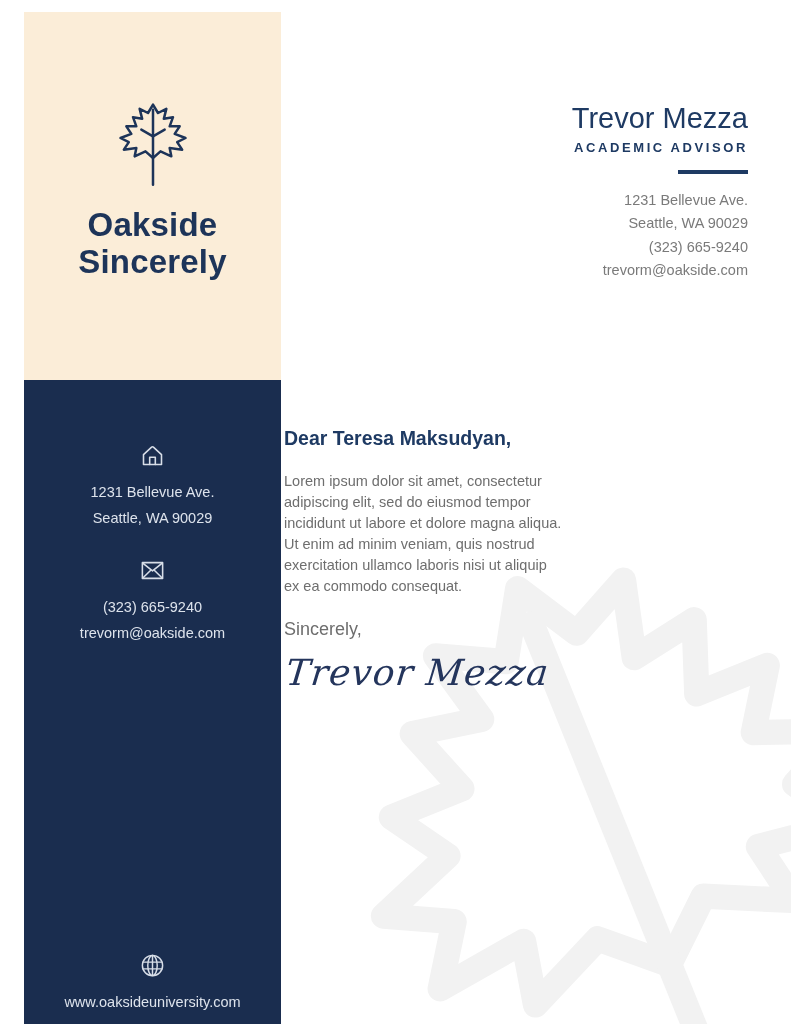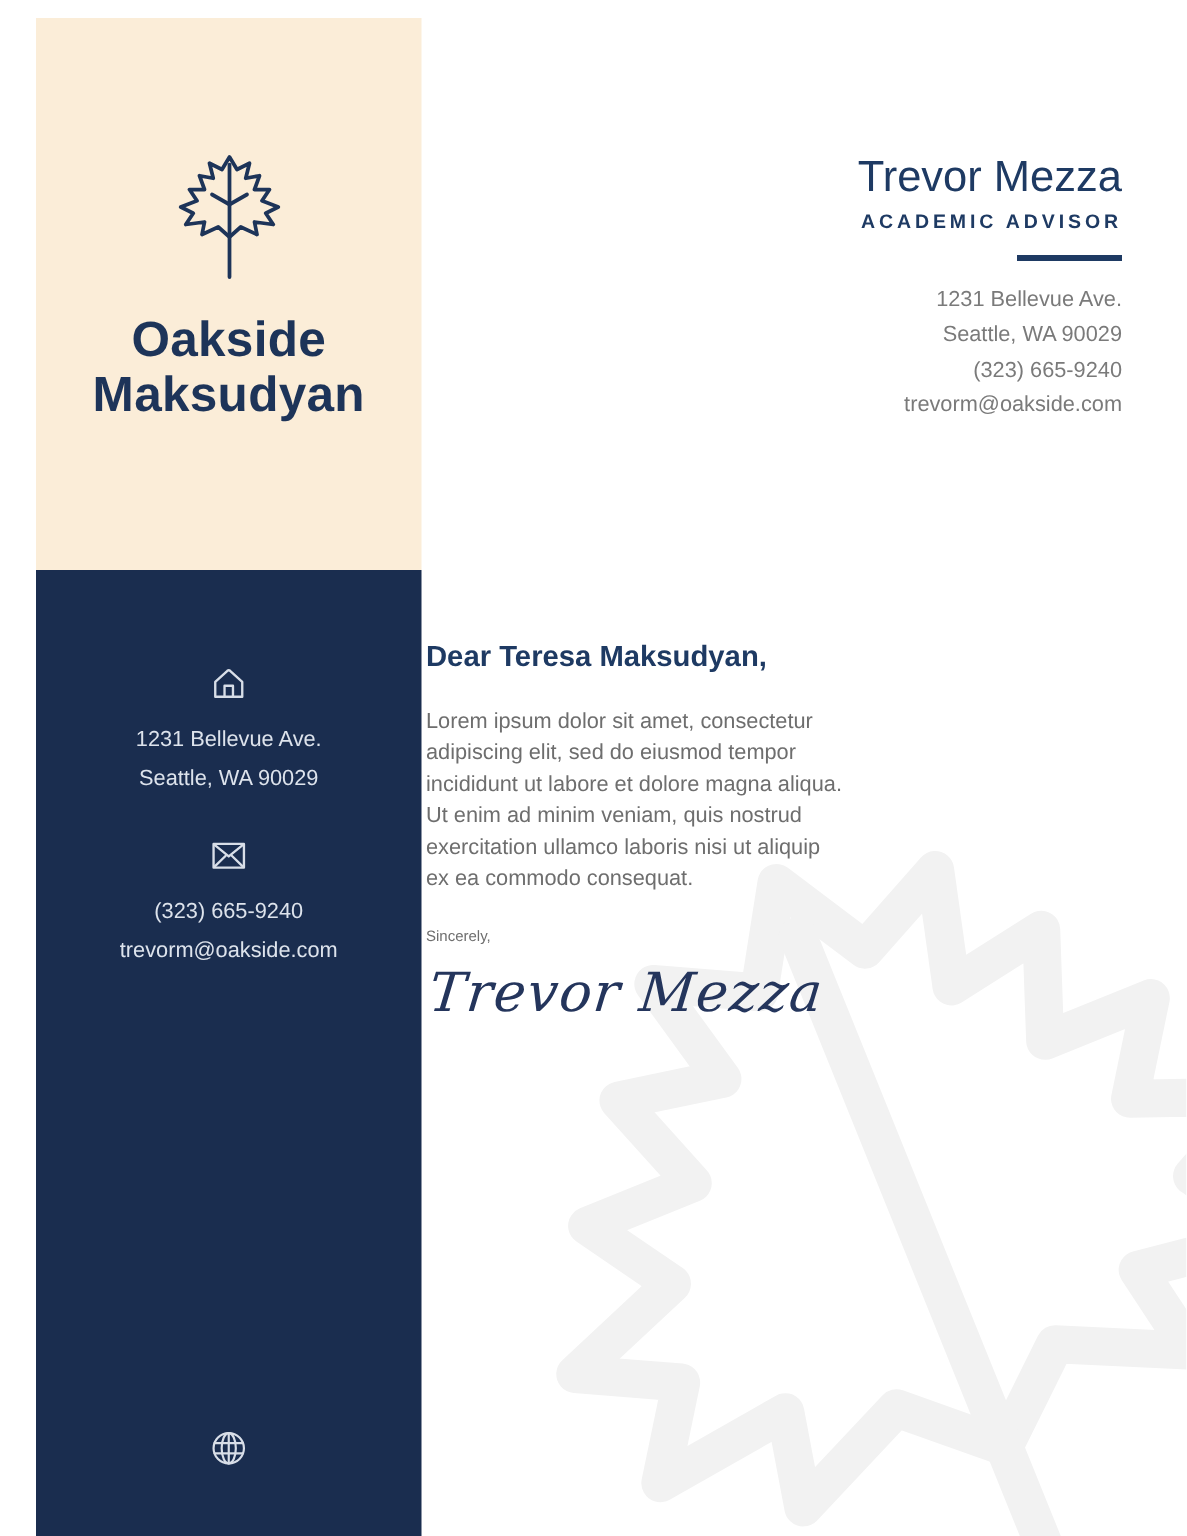--- a/index.html
+++ b/index.html
@@ -104,21 +104,21 @@
     color: #1E3A63;
   }
   .letter p.body-par {
     margin: 21px 0 0 0;
     font-size: 14.5px;
     line-height: 21px;
     color: #6E6E6E;
   }
   .closing {
     margin-top: 22px;
-    font-size: 10px;
+    font-size: 18px;
     color: #6E6E6E;
   }
   .signature {
     margin-top: 12px;
     font-family: "DejaVu Serif", serif;
     font-style: italic;
     font-size: 36px;
     color: #24355C;
     transform: skewX(-6deg);
     transform-origin: left bottom;
@@ -144,21 +144,21 @@
     <div class="brand-panel">
       <svg class="brand-logo" viewBox="0 0 100 120" preserveAspectRatio="xMidYMid meet">
         <g class="stroke" stroke="#1D3459" stroke-width="3">
           <path d="M50,8 L56,18 L66,13 L63,25 L74,23 L70,34 L82,34 L76,43 L89,48 L79,53 L85,62 L70,60 L72,70 L59,64 L50,72 L41,64 L28,70 L30,60 L15,62 L21,53 L11,48 L24,43 L18,34 L30,34 L26,23 L37,25 L34,13 L44,18 Z"></path>
           <path d="M50,14 L50,104"></path>
           <path d="M50,46 L64,38 M50,46 L36,38"></path>
         </g>
       </svg>
       <div class="brand-name">
         <div>Oakside</div>
-        <div>Maksudyan</div>
+        <div>Sincerely</div>
       </div>
     </div>
 
     <div class="contact-panel">
 
       <div class="contact-group group-address">
         <svg class="contact-icon" viewBox="0 0 24 24">
           <g class="stroke" stroke="#D8DEE8" stroke-width="1.4">
             <path d="M4,11.2 L11.2,4.6 Q12,3.9 12.8,4.6 L20,11.2 L20,20 L4,20 Z"></path>
             <path d="M9.5,20 L9.5,13.5 L14.5,13.5 L14.5,20"></path>
@@ -181,20 +181,21 @@
       </div>
 
       <div class="contact-group group-web">
         <svg class="contact-icon" viewBox="0 0 24 24">
           <g class="stroke" stroke="#D8DEE8" stroke-width="1.3">
             <circle cx="12" cy="12" r="9"></circle>
             <ellipse cx="12" cy="12" rx="4.2" ry="9"></ellipse>
             <path d="M3.6,9 L20.4,9 M3.6,15 L20.4,15 M12,3 L12,21"></path>
           </g>
         </svg>
+        <div class="contact-line">www.oaksideuniversity.com</div>
       </div>
 
     </div>
   </aside>
 
   <header class="header">
     <div class="header-name">Trevor Mezza</div>
     <div class="header-title">ACADEMIC ADVISOR</div>
     <div class="header-divider"></div>
     <div class="header-contact">

